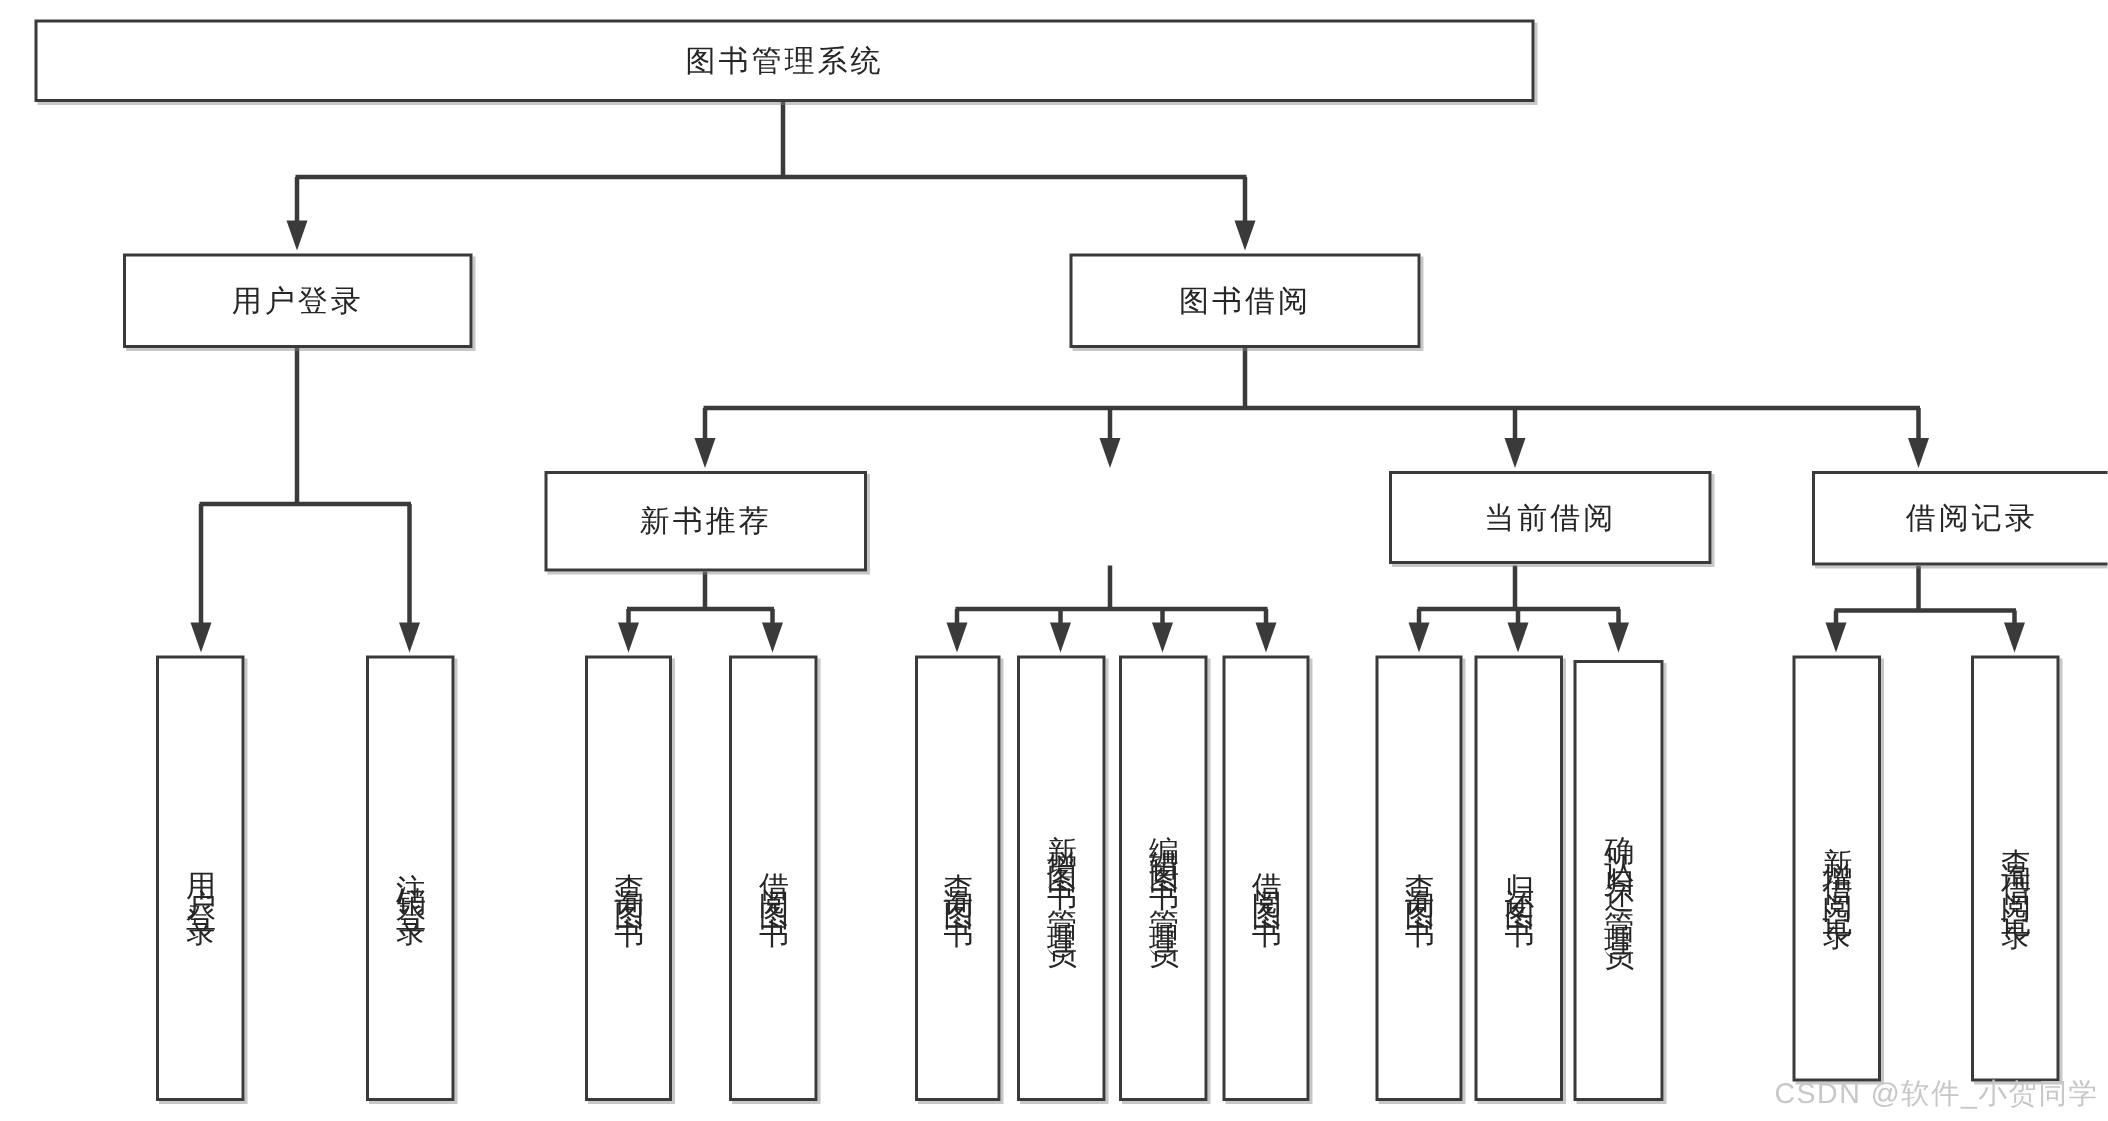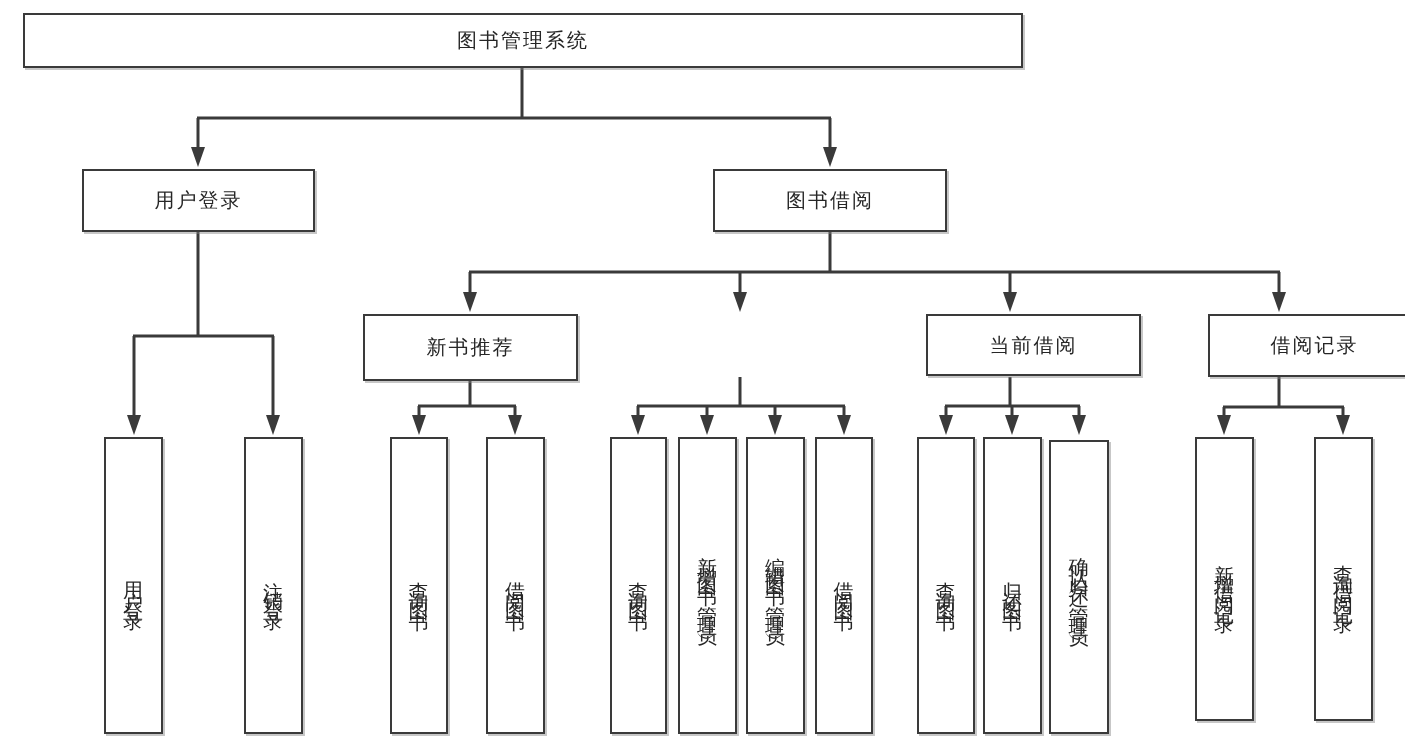--- a/index.html
+++ b/index.html
@@ -172,14 +172,15 @@
     <span class="v-label">确认归还（管理员）</span>
   </div>
 
   <div class="box leaf" style="left:1195px; top:437px; width:59px; height:284px;">
     <span class="v-label">新增借阅记录</span>
   </div>
   <div class="box leaf" style="left:1314px; top:437px; width:59px; height:284px;">
     <span class="v-label">查询借阅记录</span>
   </div>
 
+  <div class="watermark">CSDN @软件_小贺同学</div>
 
 </div>
 
 </body></html>

